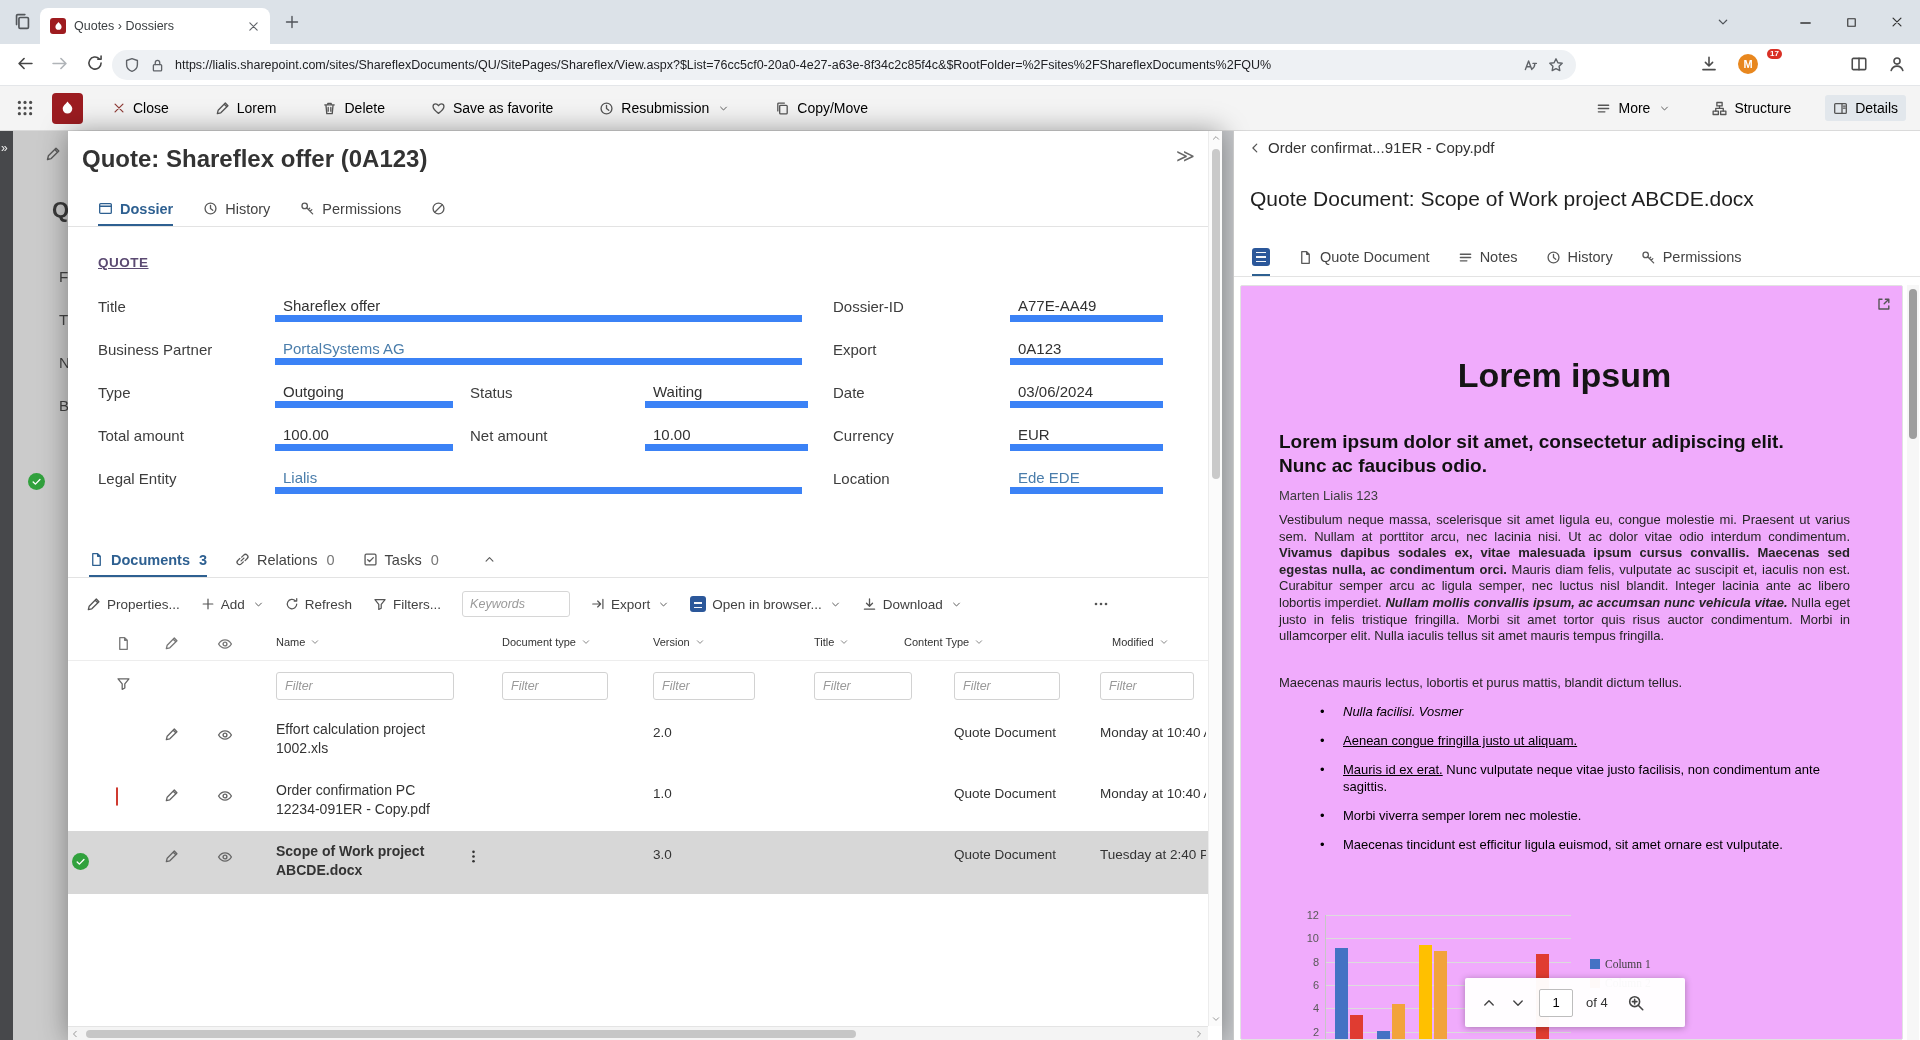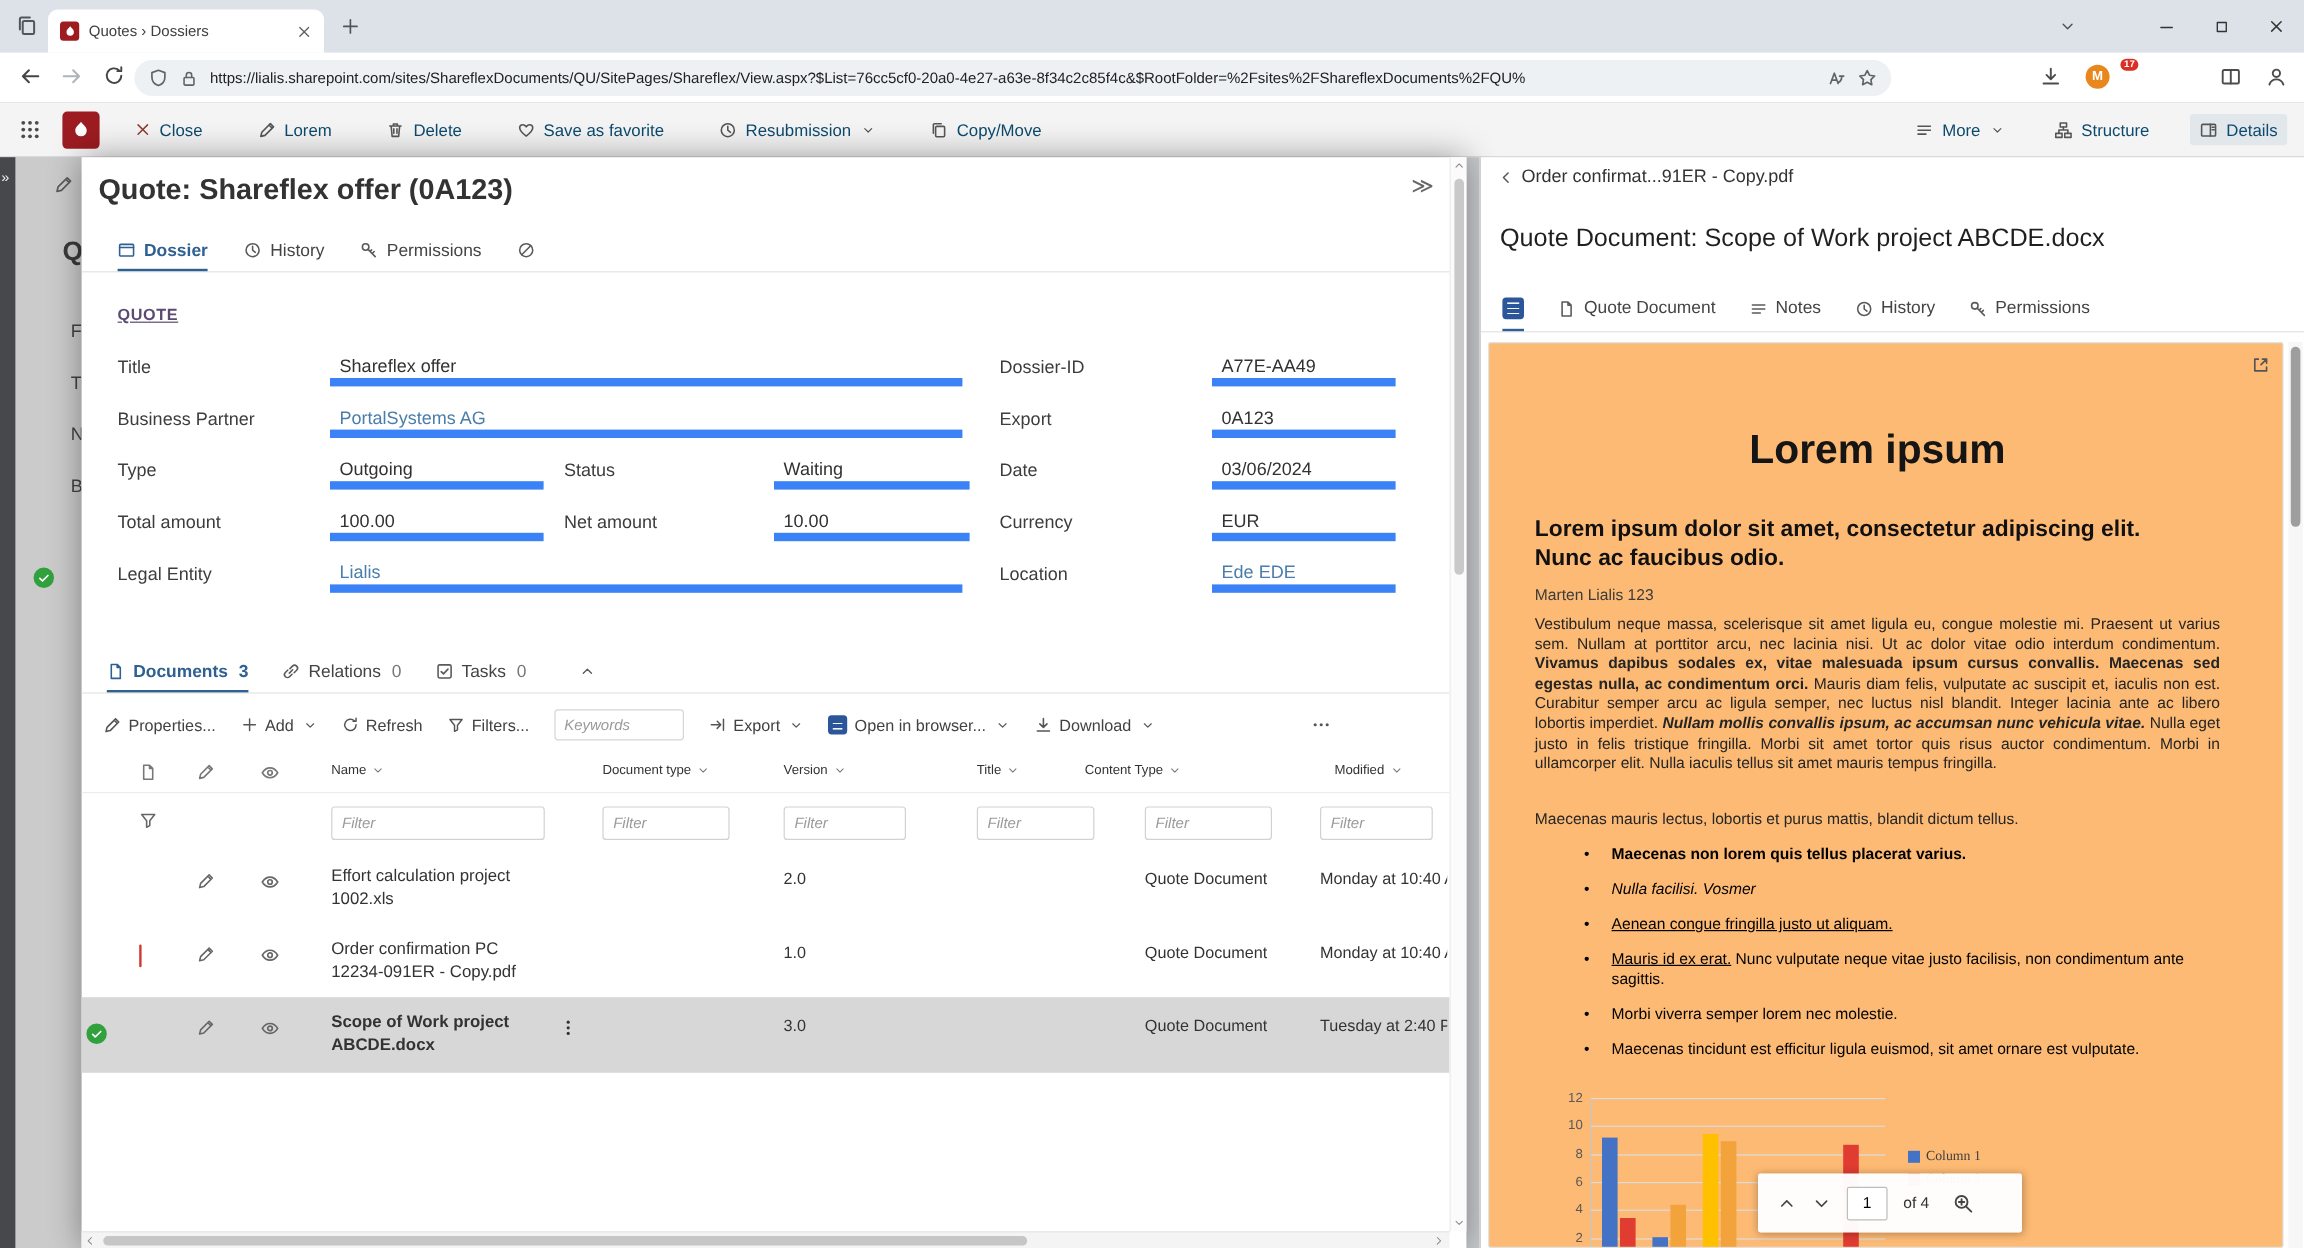--- a/index.html
+++ b/index.html
@@ -29,21 +29,21 @@
     border-radius:6px; padding:0 3px; line-height:10px; }
   .darksq { width:18px; height:18px; border-radius:4px; background:#3a3d40; }
   .winbtn { position:absolute; top:0; width:46px; height:44px; display:flex; align-items:center; justify-content:center; color:#333; }
 
   
   .apptoolbar { position:absolute; left:0; top:86px; width:1920px; height:45px; background:#f4f4f4; border-bottom:1px solid #dadada; }
   .logo { position:absolute; left:52px; top:7px; width:31px; height:31px; border-radius:4px; background:#9c1c21;
     display:flex; align-items:center; justify-content:center; color:#fff; }
   .tbbtns { position:absolute; left:104px; top:0; height:44px; display:flex; align-items:center; gap:30px; }
   .tbbtns-r { position:absolute; right:14px; top:0; height:44px; display:flex; align-items:center; gap:26px; }
-  .tbtn { display:flex; align-items:center; gap:7px; font-size:14px; color:#0c4a6e; cursor:default; padding:5px 8px; border-radius:3px; }
+  .tbtn { display:flex; align-items:center; gap:7px; font-size:14px; color:#000000; cursor:default; padding:5px 8px; border-radius:3px; }
   .tbtn .ic { color:#555; }
   .tbtn.active { background:#e2e7ec; }
   .chevd { margin-left:2px; color:#666; }
 
   
   .mainbg { position:absolute; left:0; top:131px; width:1920px; height:909px; background:#c7c9cc; }
   .rail { position:absolute; left:0; top:131px; width:13px; height:909px; background:#47484b; color:#f0f0f0; }
   .peek { position:absolute; left:13px; top:131px; width:55px; height:909px; background:#cbcbcb; color:#3f3f3f; overflow:hidden; }
   .peek .lbl { position:absolute; left:46px; font-size:15px; color:#434343; white-space:nowrap; }
   .gcheck { width:17px; height:17px; border-radius:50%; background:#31a13d; display:flex; align-items:center; justify-content:center; color:#fff; }
@@ -107,21 +107,21 @@
   .scrollarrow { position:absolute; color:#8a8a8a; }
 
   
   .rightpanel { position:absolute; left:1233px; top:131px; width:687px; height:909px; background:#fff; border-left:1px solid #c8c8c8; }
   .backrow { position:absolute; left:14px; top:8px; display:flex; align-items:center; gap:6px; color:#555; }
   .backrow .blbl { font-size:15px; color:#333; }
   .ptitle { position:absolute; left:16px; top:56px; font-size:21px; color:#1f1f1f; }
   .ptabs { position:absolute; left:0; top:109px; width:687px; height:37px; border-bottom:1px solid #e3e3e3;
     display:flex; align-items:stretch; padding-left:18px; gap:28px; }
   .previewbox { position:absolute; left:6px; top:154px; width:663px; height:755px; border:1px solid #e2e2e2;
-    border-radius:2px; overflow:hidden; background:#fdba74; }
+    border-radius:2px; overflow:hidden; background:#f0abfc; }
   .popout { position:absolute; right:10px; top:10px; color:#555; }
   .doccol { position:absolute; left:38px; width:571px; color:#252525; }
   .doch1 { top:70px; font-size:34px; font-weight:bold; text-align:center; color:#151515; }
   .doch2 { top:144px; font-size:19px; font-weight:bold; line-height:24px; color:#111; }
   .docauthor { top:202px; font-size:13px; color:#3c3c3c; }
   .docp { font-size:13px; line-height:16.6px; text-align:justify; }
   .b { font-weight:bold; } .i { font-style:italic; } .u { text-decoration:underline; } .bi { font-weight:bold; font-style:italic; }
   .doc-bullets { position:absolute; left:76px; top:418px; width:533px; list-style:none; }
   .doc-bullets li { position:relative; padding-left:26px; font-size:13px; line-height:16.5px; margin-bottom:12.5px; }
   .doc-bullets li::before { content:"•"; position:absolute; left:3px; }
@@ -887,21 +887,20 @@
         <div>Lorem ipsum dolor sit amet, consectetur adipiscing elit.</div>
         <div>Nunc ac faucibus odio.</div>
       </div>
       <div class="doccol docauthor">Marten Lialis 123</div>
 
       <div class="doccol docp" style="top:226px"><span>Vestibulum neque massa, scelerisque sit amet ligula eu, congue molestie mi. Praesent ut varius sem. Nullam at porttitor arcu, nec lacinia nisi. Ut ac dolor vitae odio interdum condimentum. </span><span class="b">Vivamus dapibus sodales ex, vitae malesuada ipsum cursus convallis. Maecenas sed egestas nulla, ac condimentum orci.</span><span> Mauris diam felis, vulputate ac suscipit et, iaculis non est. Curabitur semper arcu ac ligula semper, nec luctus nisl blandit. Integer lacinia ante ac libero lobortis imperdiet. </span><span class="bi">Nullam mollis convallis ipsum, ac accumsan nunc vehicula vitae.</span><span> Nulla eget justo in felis tristique fringilla. Morbi sit amet tortor quis risus auctor condimentum. Morbi in ullamcorper elit. Nulla iaculis tellus sit amet mauris tempus fringilla.</span></div>
 
       <div class="doccol docp" style="top:389px;text-align:left">Maecenas mauris lectus, lobortis et purus mattis, blandit dictum tellus.</div>
 
       <ul class="doc-bullets">
-        <li><span class="b">Maecenas non lorem quis tellus placerat varius.</span></li>
         <li><span class="i">Nulla facilisi. Vosmer</span></li>
         <li><span class="u">Aenean congue fringilla justo ut aliquam.</span></li>
         <li><span class="u">Mauris id ex erat.</span><span> Nunc vulputate neque vitae justo facilisis, non condimentum ante sagittis.</span></li>
         <li><span>Morbi viverra semper lorem nec molestie.</span></li>
         <li><span>Maecenas tincidunt est efficitur ligula euismod, sit amet ornare est vulputate.</span></li>
       </ul>
 
       <div class="chartticks" id="chart-ticks">
           <div class="ytick" style="top: -6px;">12</div>
           <div class="ytick" style="top: 17.3333px;">10</div>

